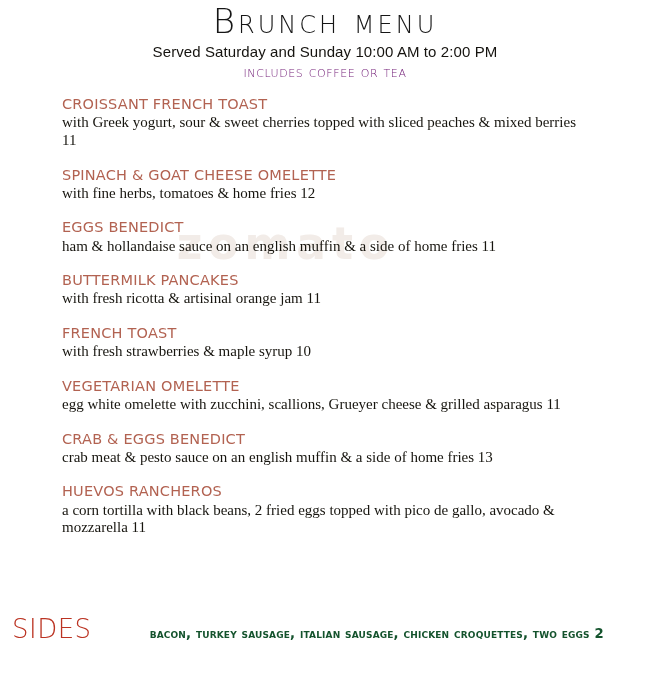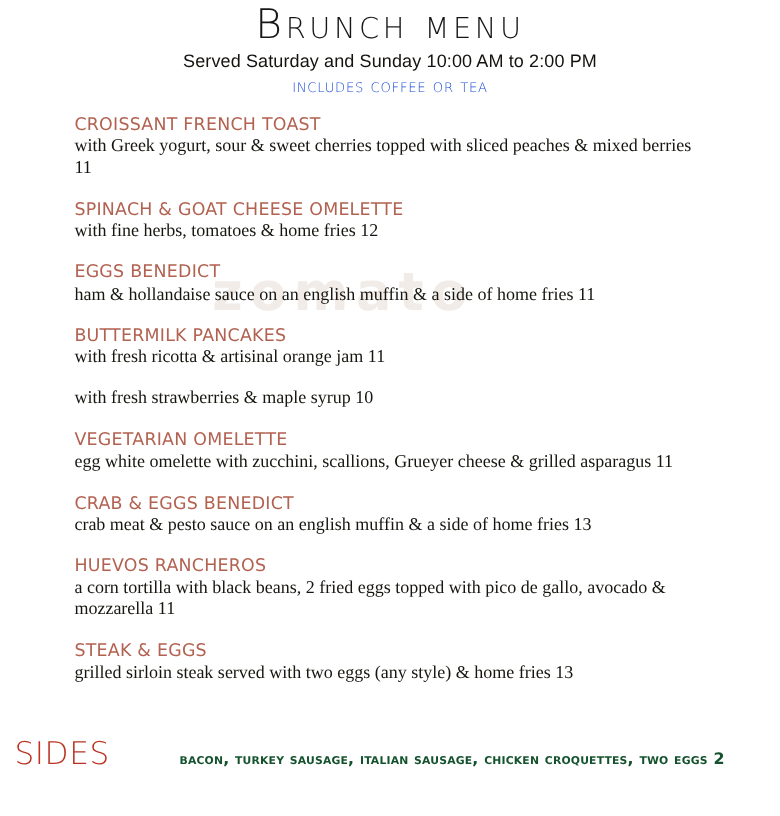--- a/index.html
+++ b/index.html
@@ -61,21 +61,21 @@
     font-family: Liberation Sans, sans-serif;
     font-size: 15px;
     color: #15130f;
     margin-top: 3px;
     letter-spacing: 0.1px;
   }
   .includes-line {
     font-family: "DejaVu Sans", sans-serif;
     font-size: 15px;
     font-weight: 300;
-    color: #1d4ed8;
+    color: #701a75;
     margin-top: 3px;
     letter-spacing: 0.6px;
     font-variant: small-caps;
     text-transform: lowercase;
   }
 
   
   .items {
     margin-top: 14px;
     padding-left: 62px;
@@ -162,42 +162,39 @@
       <div class="item-name">EGGS BENEDICT</div>
       <div class="item-desc">ham &amp; hollandaise sauce on an english muffin &amp; a side of home fries  11</div>
     </div>
 
     <div class="menu-item">
       <div class="item-name">BUTTERMILK  PANCAKES</div>
       <div class="item-desc">with fresh ricotta &amp; artisinal orange jam  11</div>
     </div>
 
     <div class="menu-item">
+      <div class="item-name">FRENCH TOAST</div>
       <div class="item-desc">with fresh strawberries &amp; maple syrup  10</div>
     </div>
 
     <div class="menu-item">
       <div class="item-name">VEGETARIAN OMELETTE</div>
       <div class="item-desc">egg white omelette with zucchini, scallions, Grueyer cheese &amp; grilled asparagus  11</div>
     </div>
 
     <div class="menu-item">
       <div class="item-name">CRAB &amp; EGGS BENEDICT</div>
       <div class="item-desc">crab meat &amp; pesto sauce on an english muffin &amp; a side of home fries  13</div>
     </div>
 
     <div class="menu-item">
       <div class="item-name">HUEVOS RANCHEROS</div>
       <div class="item-desc">a corn tortilla with black beans, 2 fried eggs topped with pico de gallo, avocado &amp; mozzarella  11</div>
     </div>
 
-    <div class="menu-item">
-      <div class="item-name">STEAK &amp; EGGS</div>
-      <div class="item-desc">grilled sirloin steak served with two eggs (any style) &amp; home fries  13</div>
-    </div>
 
   </div>
 
   <div class="categories">
 
     <div class="cat-row">
       <div class="cat-title">SIDES</div>
       <div class="cat-list">Bacon, Turkey Sausage, Italian Sausage, Chicken Croquettes, Two Eggs 2</div>
     </div>
 

